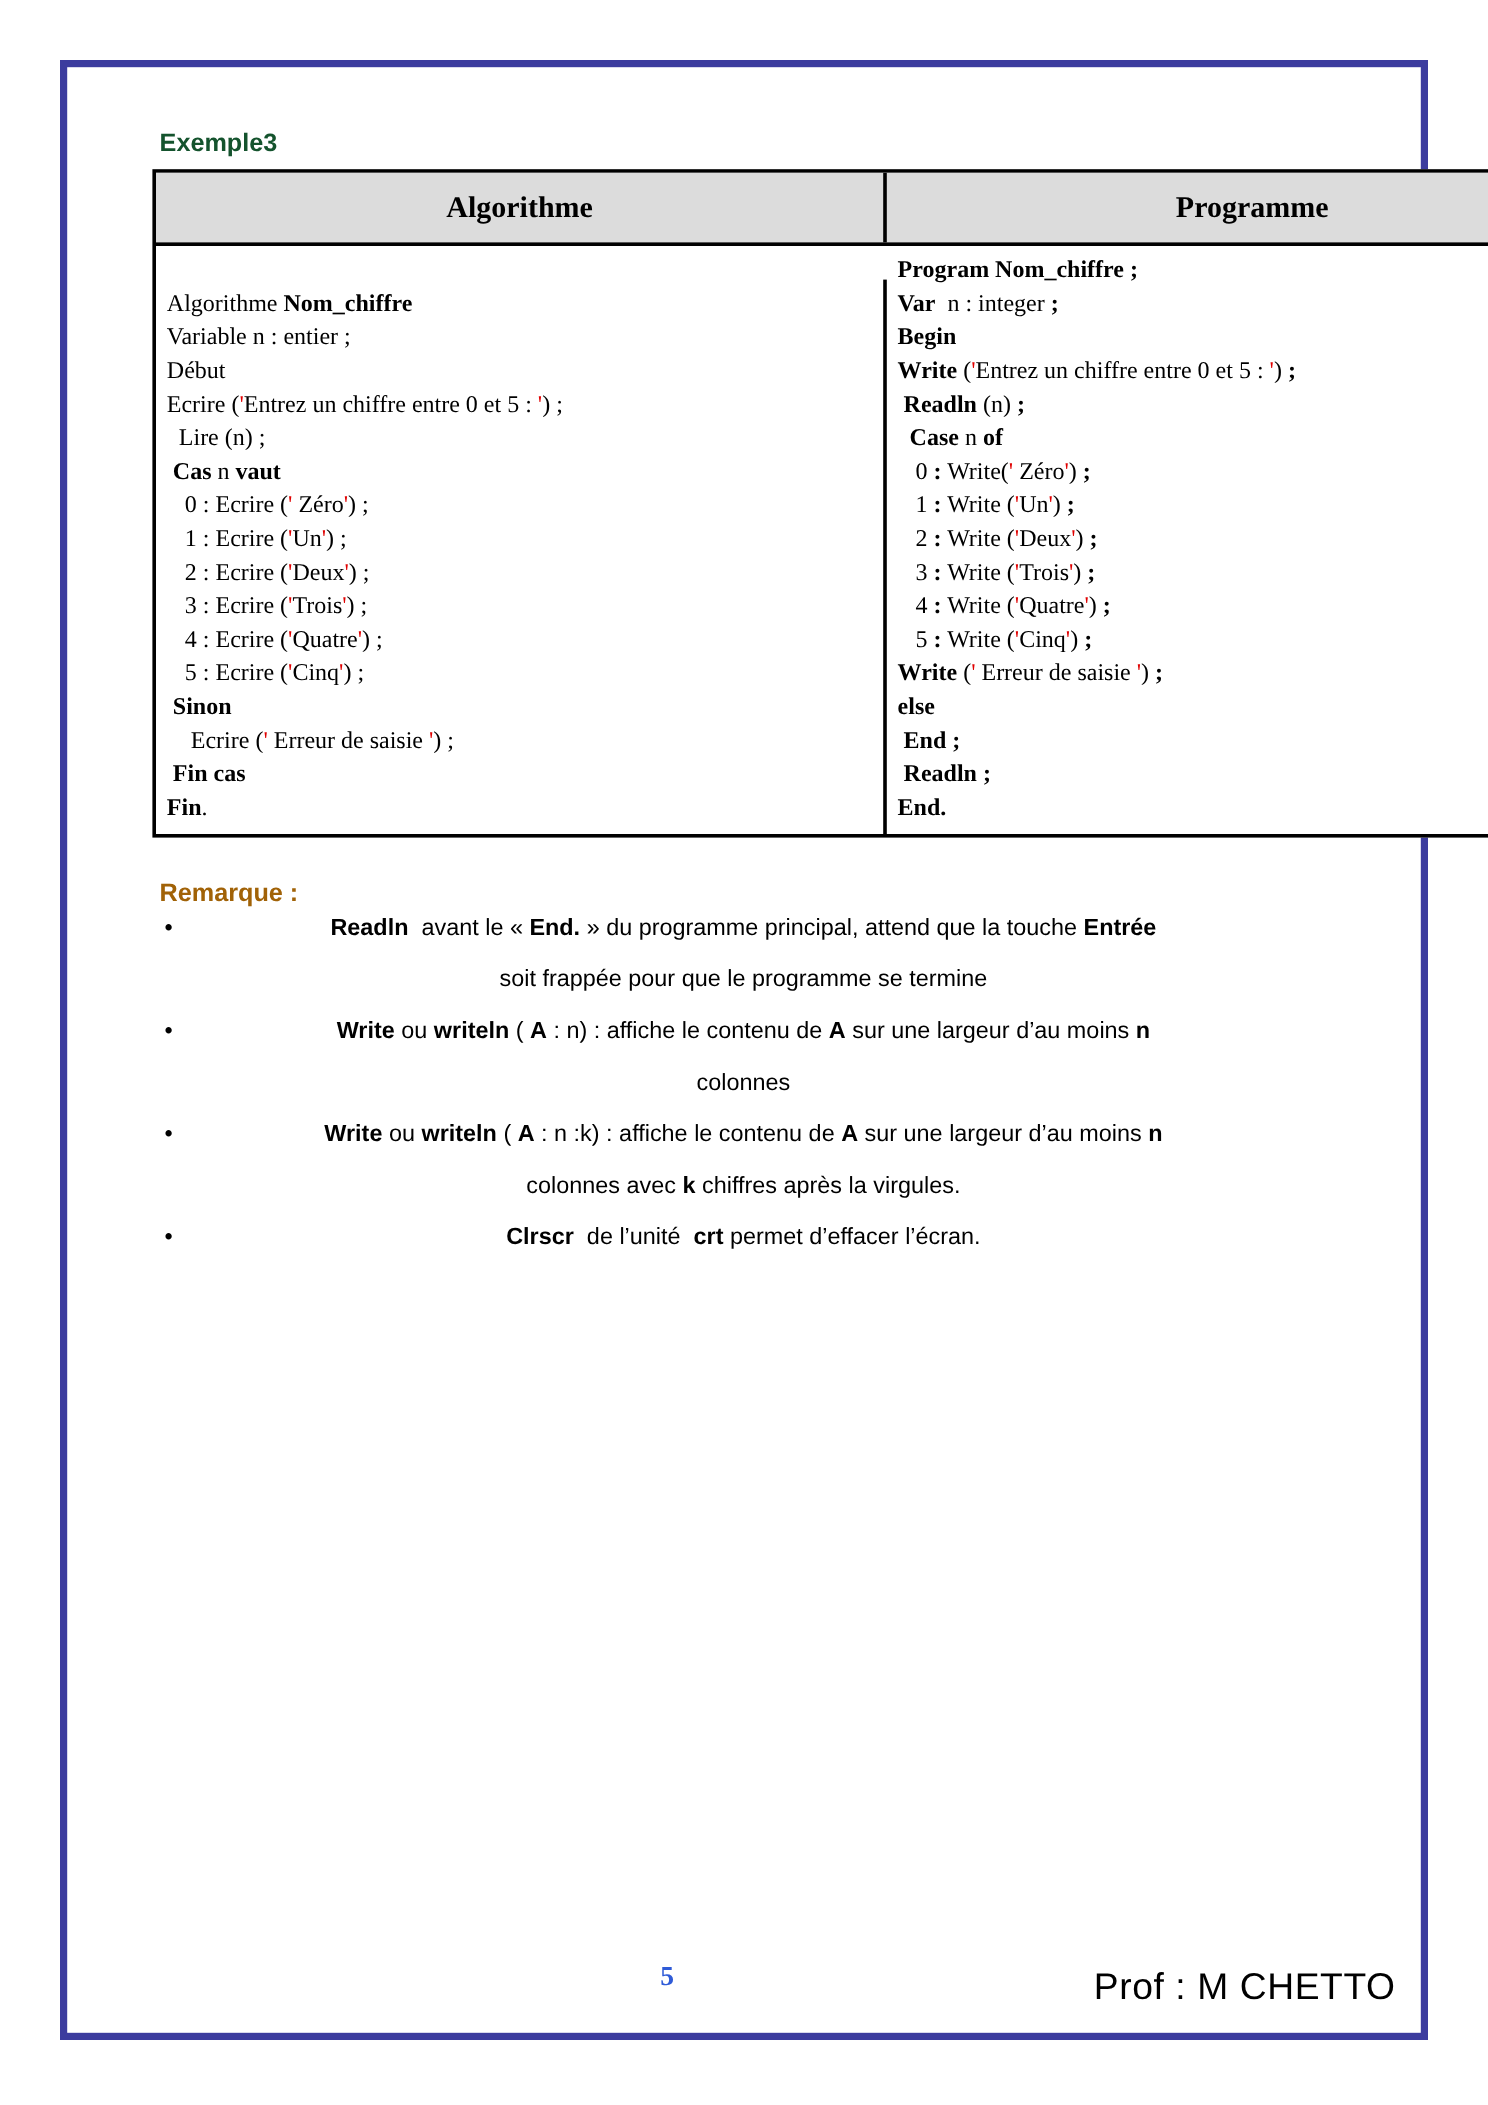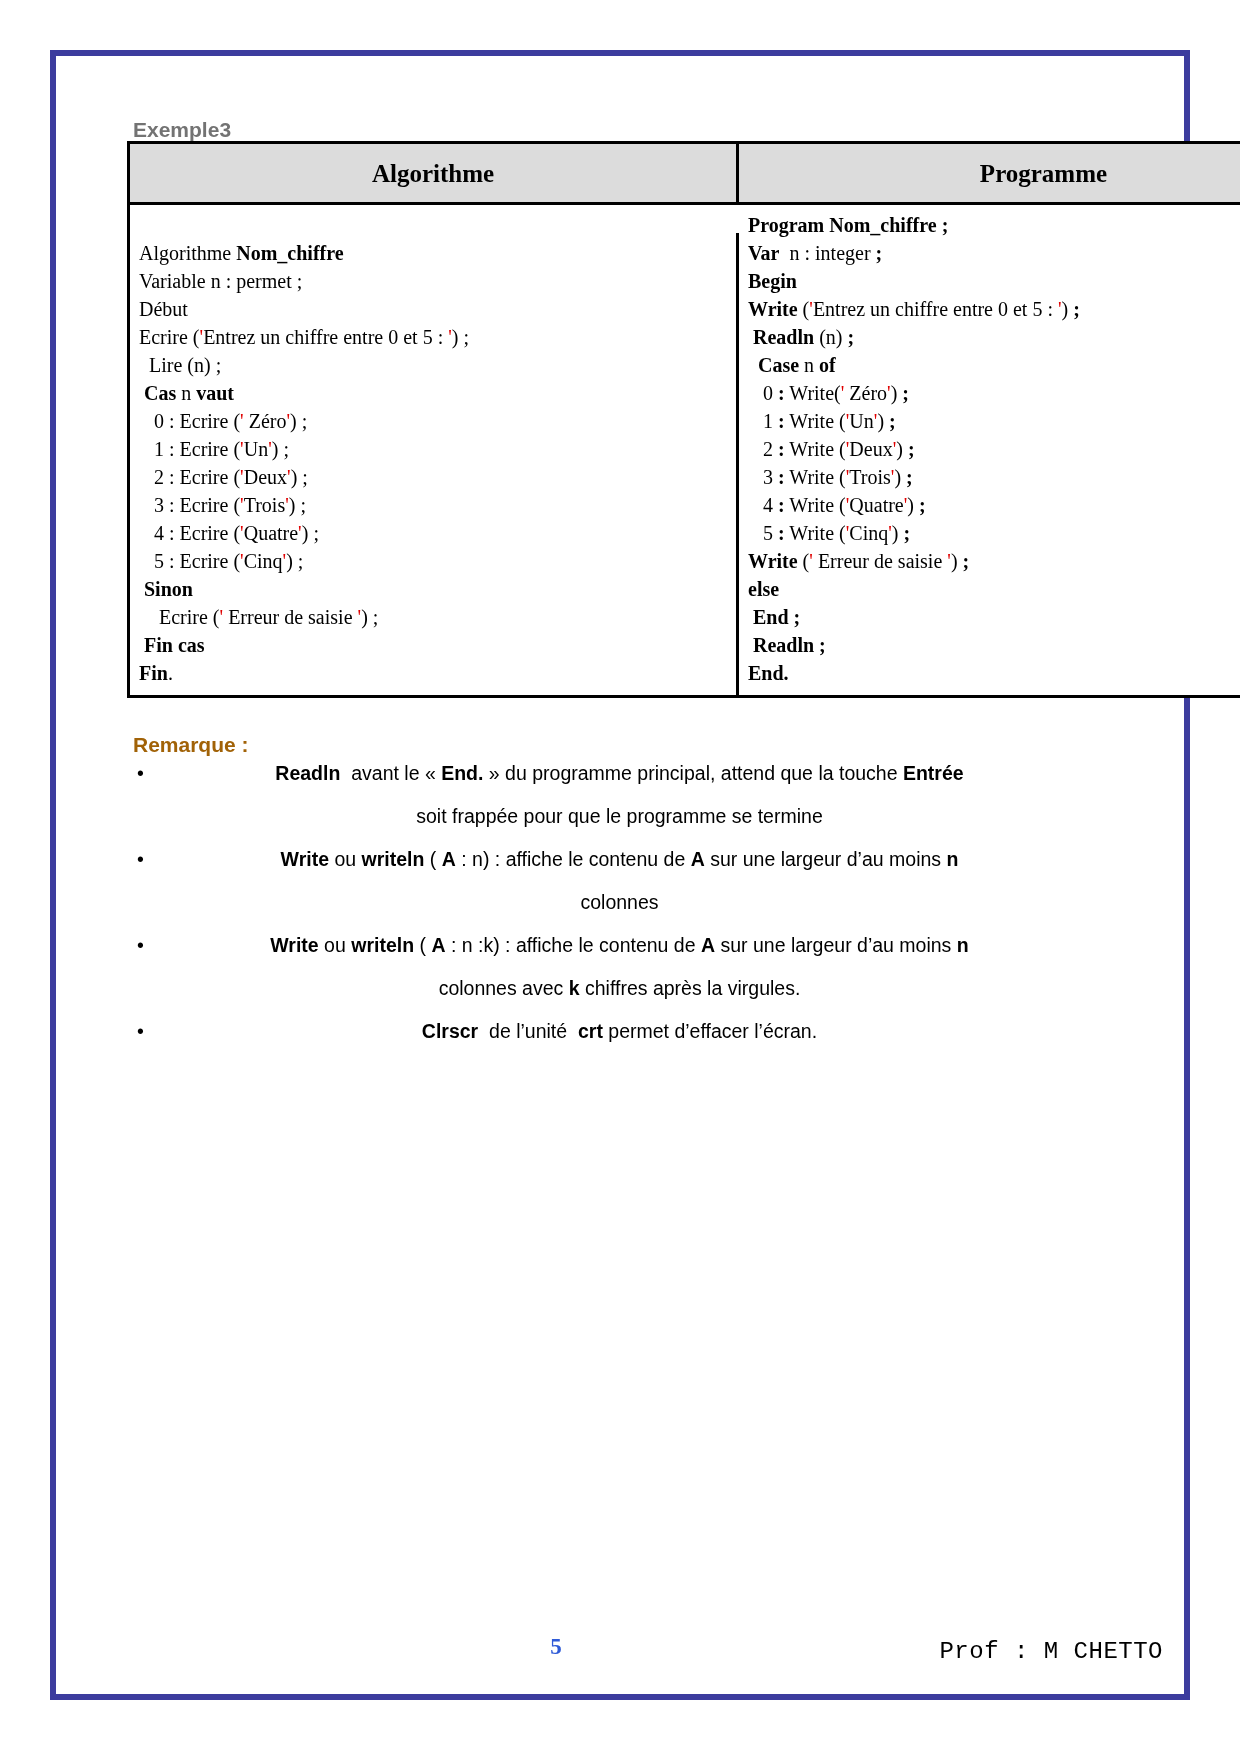--- a/index.html
+++ b/index.html
@@ -5,23 +5,23 @@
   html,body { margin:0; padding:0; }
   body {
     width:1240px; height:1754px; background:#ffffff; position:relative;
     font-family:"Liberation Serif", serif; color:#000;
   }
   .frame {
     position:absolute; left:50px; top:50px; width:1140px; height:1650px;
     border:6px solid #3c3c9e; box-sizing:border-box;
   }
   .heading {
-    position:absolute; left:133px; top:118px;
+    position:absolute; left:133px; top:108px;
     font-family:"Liberation Sans", sans-serif; font-weight:bold;
-    font-size:21px; color:#737373;
+    font-size:21px; color:#14532d;
   }
   .algo-table {
     position:absolute; left:127px; top:141px; width:1224px;
     border:3px solid #000; box-sizing:border-box; background:#fff;
   }
   .thead { display:flex; background:#dcdcdc; border-bottom:3px solid #000; }
   .th {
     width:50%; box-sizing:border-box; text-align:center; font-weight:bold;
     font-size:25px; padding:16px 0 14px 0;
   }
@@ -49,41 +49,41 @@
   .bullet .dot { width:30px; flex:0 0 30px; }
   .bullet .btext { flex:1; white-space:pre-wrap;text-align:center; }
   .bullet .b { font-weight:bold; }
   .page-number {
     position:absolute; left:538px; top:1634px; width:36px; text-align:center;
     color:#2f5bd7; font-weight:bold; font-size:23px;
     font-family:"Liberation Serif", serif;
   }
   .author {
     position:absolute; right:77px; top:1638px;
-    font-family:Liberation Mono, monospace; font-size:24px; color:#000;
+    font-family:Liberation Sans, sans-serif; font-size:31px; color:#000;
     letter-spacing:0.5px;
     text-align:right;
   }
 </style>
 </head>
 <body>
 
 <div class="frame"></div>
 
 <div class="heading">Exemple3</div>
 
 <div class="algo-table">
   <div class="thead">
     <div class="th first">Algorithme</div>
     <div class="th">Programme</div>
   </div>
   <div class="tbody">
     <div class="td first" id="algo-cell">
         <div class="code-line"><span>Algorithme </span><span class="b">Nom_chiffre</span></div>
-        <div class="code-line"><span>Variable n : permet ;</span></div>
+        <div class="code-line"><span>Variable n : entier ;</span></div>
         <div class="code-line"><span>Début</span></div>
         <div class="code-line"><span>Ecrire (</span><span class="r">'</span><span>Entrez un chiffre entre 0 et 5 : </span><span class="r">'</span><span>) ;</span></div>
         <div class="code-line"><span>  Lire (n) ;</span></div>
         <div class="code-line"><span> </span><span class="b">Cas</span><span> n </span><span class="b">vaut</span></div>
         <div class="code-line"><span>   0 : Ecrire (</span><span class="r">'</span><span> Zéro</span><span class="r">'</span><span>) ;</span></div>
         <div class="code-line"><span>   1 : Ecrire (</span><span class="r">'</span><span>Un</span><span class="r">'</span><span>) ;</span></div>
         <div class="code-line"><span>   2 : Ecrire (</span><span class="r">'</span><span>Deux</span><span class="r">'</span><span>) ;</span></div>
         <div class="code-line"><span>   3 : Ecrire (</span><span class="r">'</span><span>Trois</span><span class="r">'</span><span>) ;</span></div>
         <div class="code-line"><span>   4 : Ecrire (</span><span class="r">'</span><span>Quatre</span><span class="r">'</span><span>) ;</span></div>
         <div class="code-line"><span>   5 : Ecrire (</span><span class="r">'</span><span>Cinq</span><span class="r">'</span><span>) ;</span></div>

